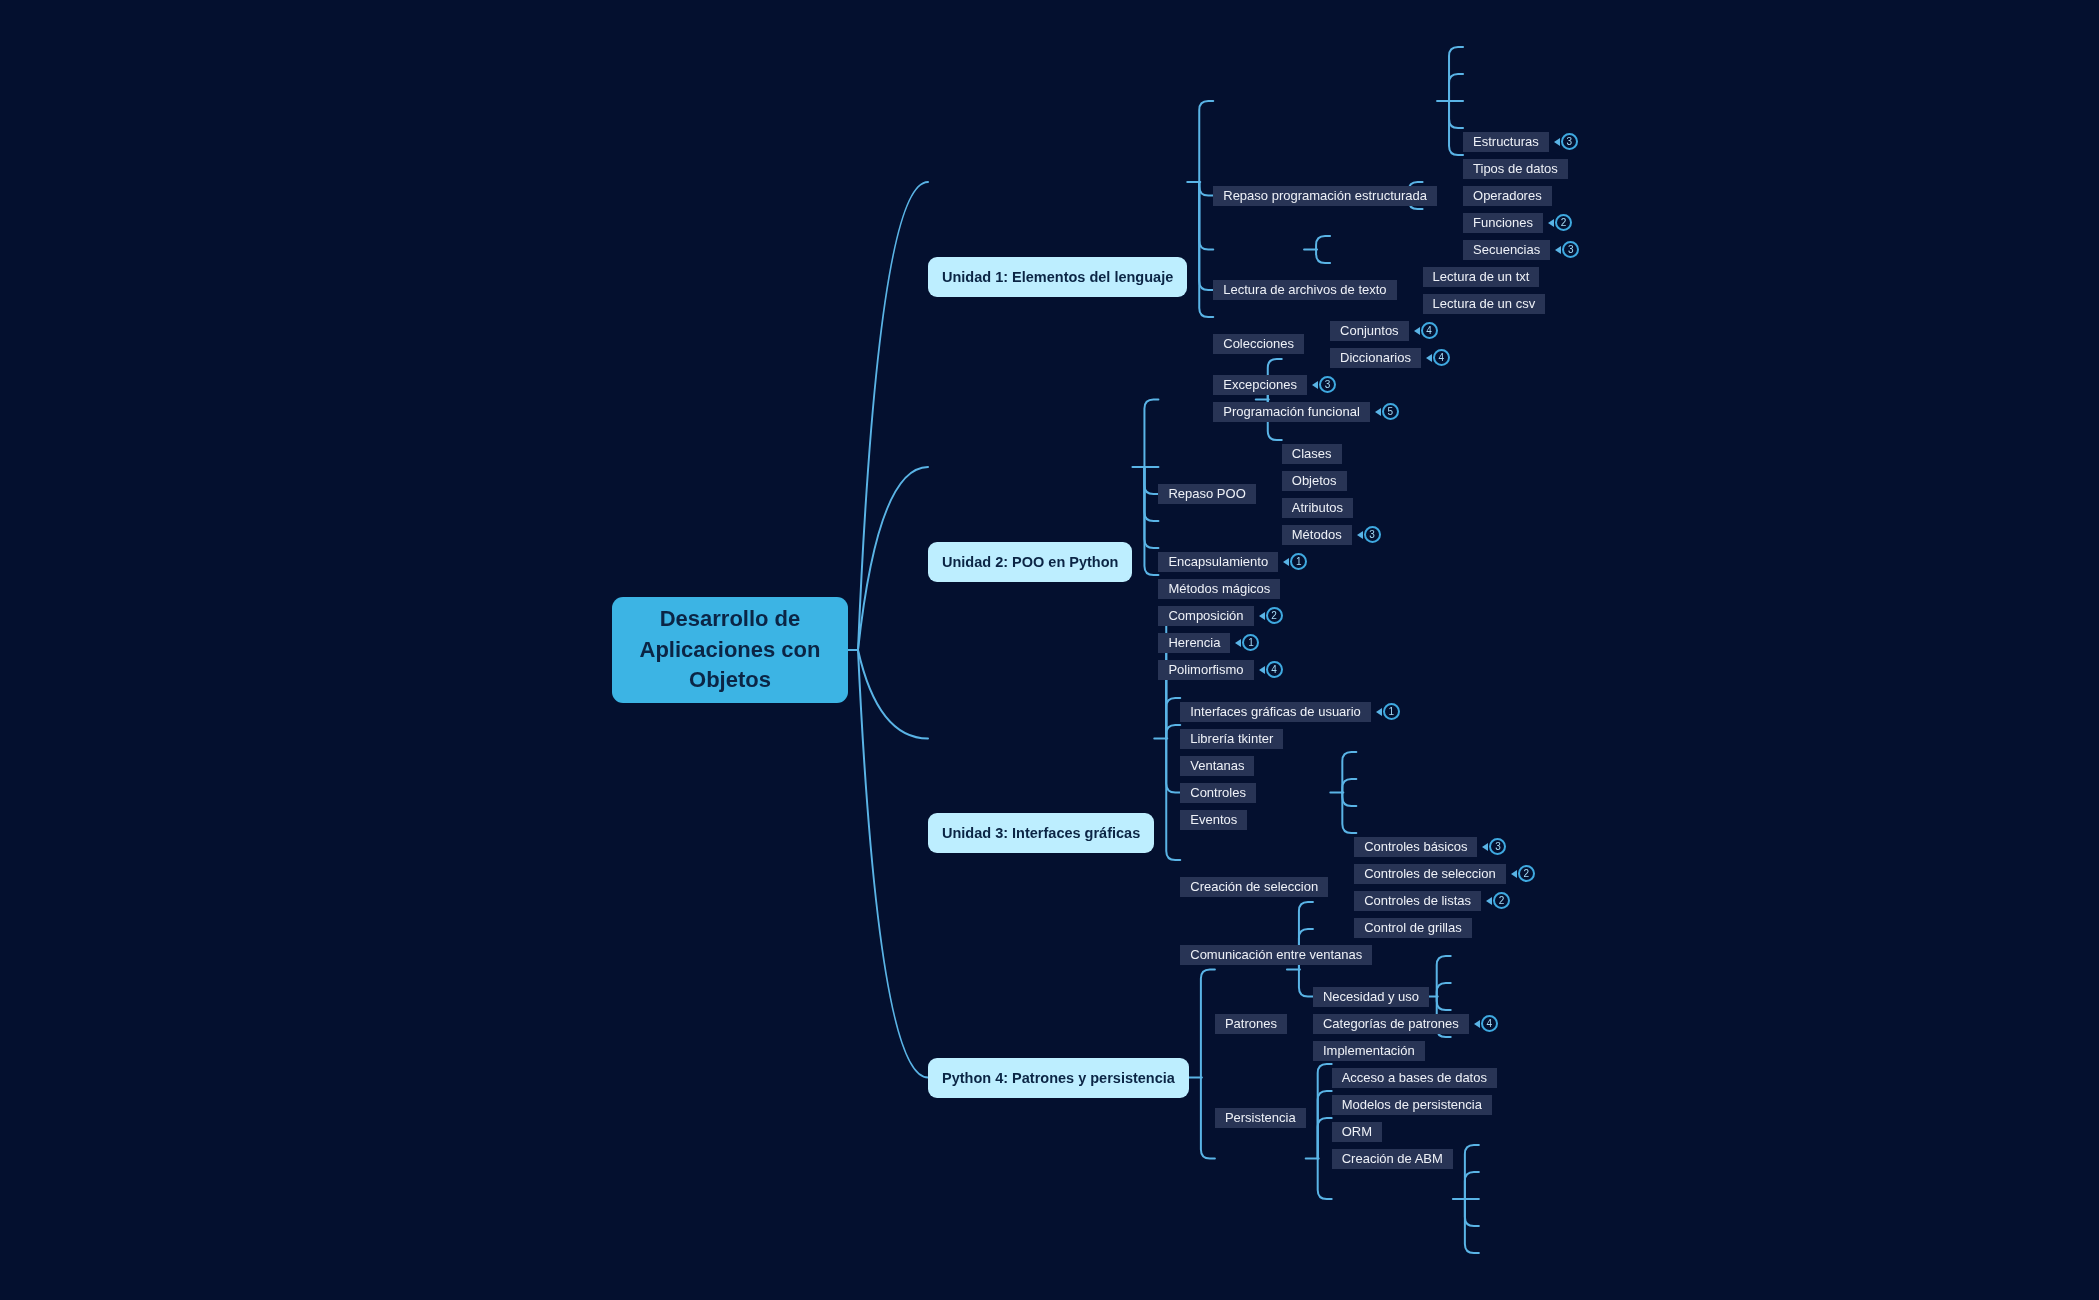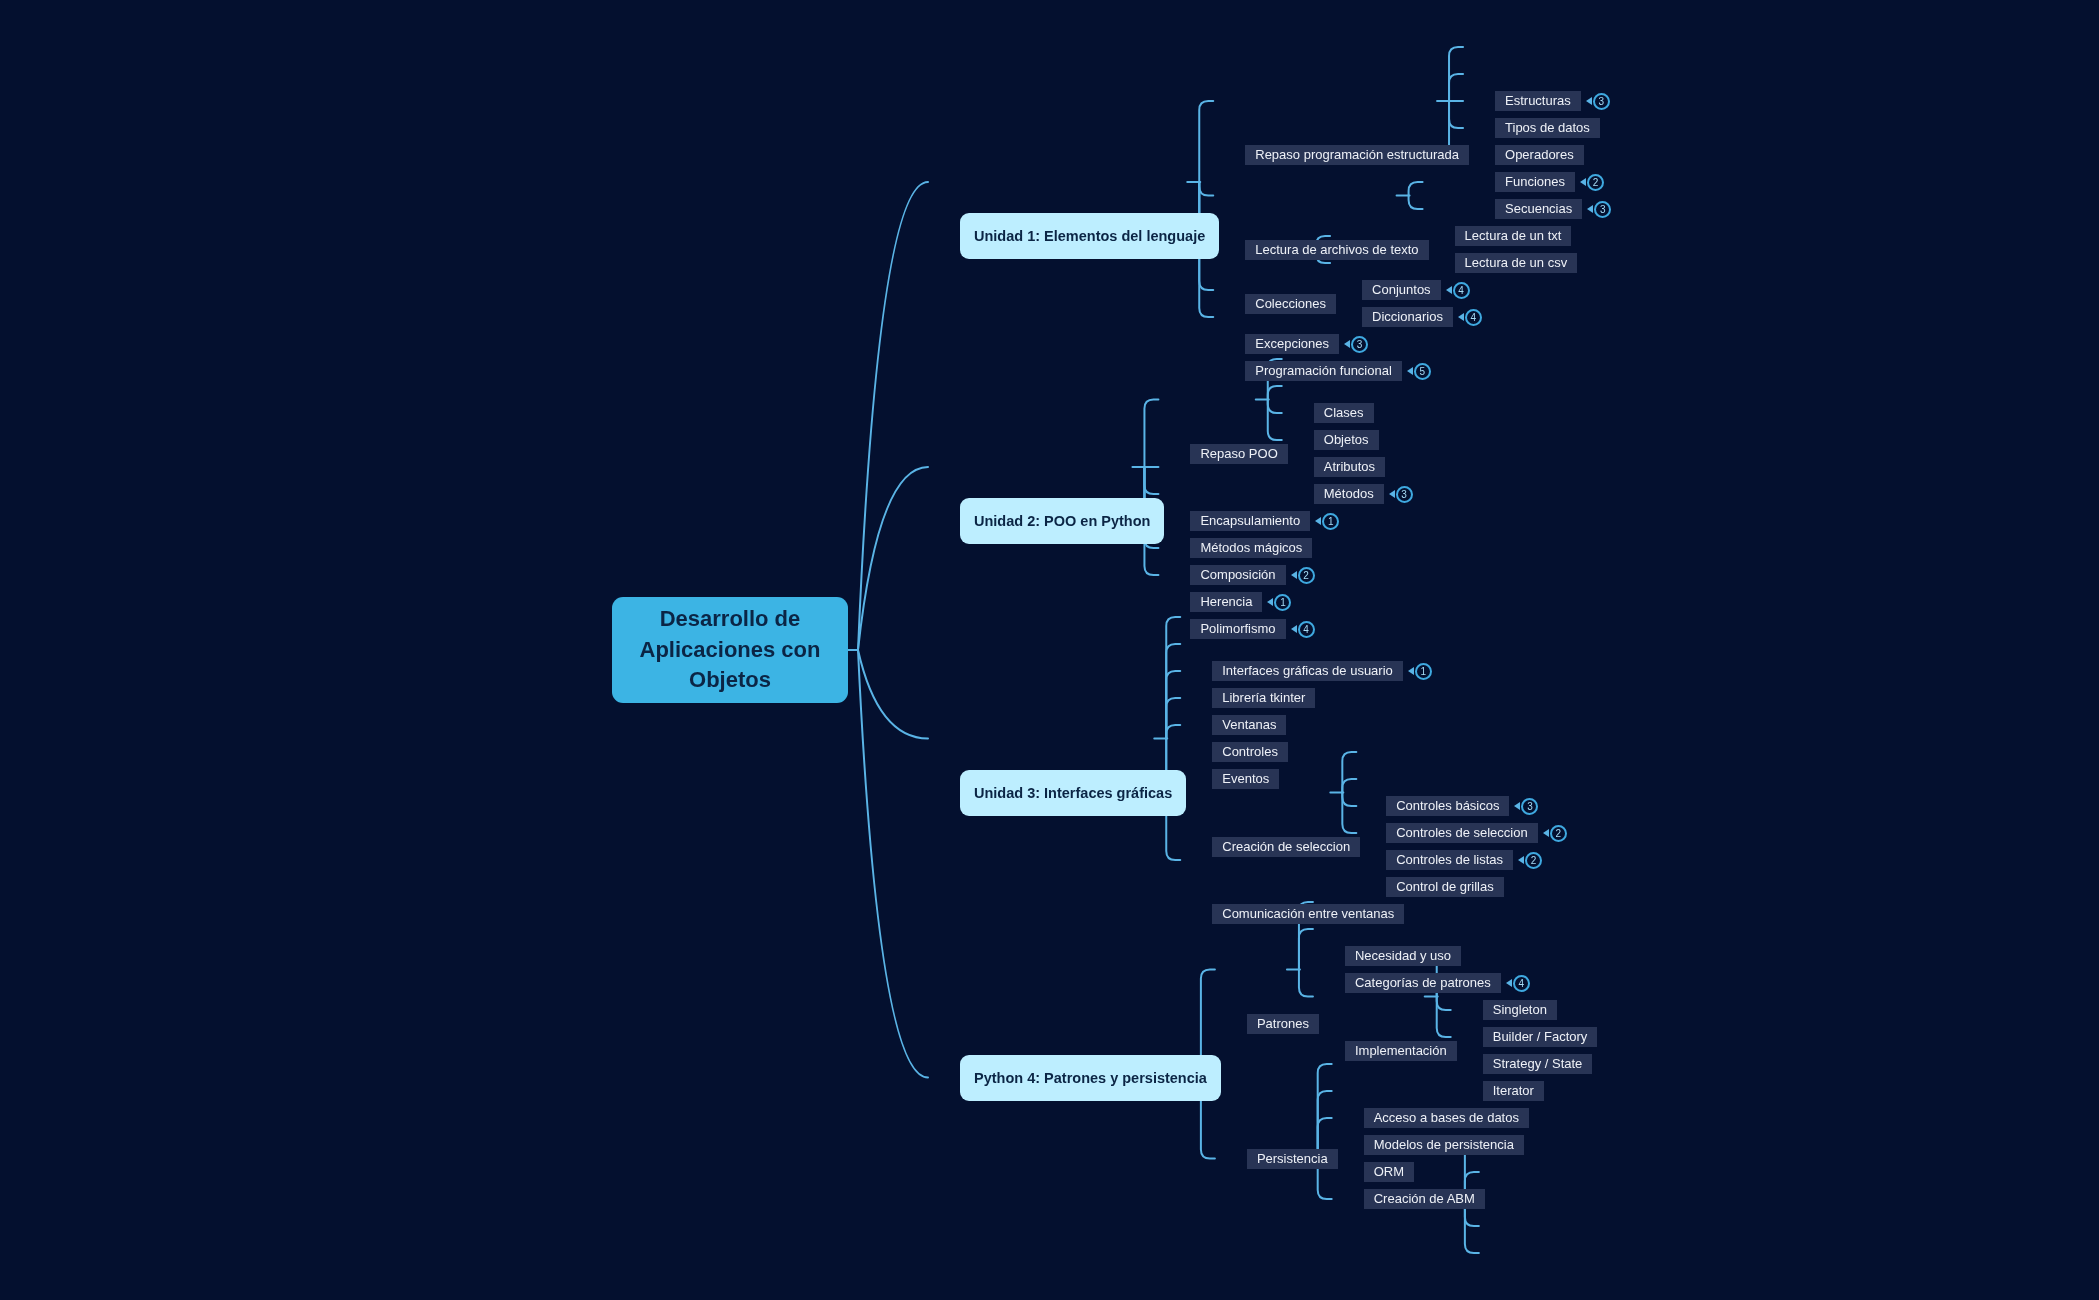--- a/index.html
+++ b/index.html
@@ -31,22 +31,22 @@
   .root-node > .children{margin-left:80px;gap:22px;}
   .prow{display:flex;align-items:center;}
   .pill{
     background:var(--node-fill);color:var(--node-text);
     font-size:13px;height:20px;line-height:20px;
     padding:0 10px;border-radius:0;white-space:nowrap;
     display:flex;align-items:center;
   }
   .unit-pill{
     background:var(--unit-fill);color:var(--unit-text);
-    font-weight:bold;font-size:14.5px;height:46px;
-    padding:0 14px;border-radius:9px;margin-left:32px;
+    font-weight:bold;font-size:14.5px;height:40px;
+    padding:0 14px;border-radius:9px;
   }
   .root-pill{
     background:var(--root-fill);color:var(--unit-text);
     font-weight:bold;font-size:22px;line-height:1.38;
     height:auto;width:236px;padding:7px 16px;border-radius:11px;
     display:block;text-align:center;white-space:normal;
   }
   .badge{display:flex;align-items:center;margin-left:5px;}
   .arr{
     width:0;height:0;display:block;
@@ -439,42 +439,20 @@
                     <div class="badge">
                       <i class="arr"></i>
                       <b class="cnt">4</b>
                     </div>
                   </div>
                 </div>
               <div class="node">
                 <div class="prow">
                     <div class="pill">Implementación</div>
                   </div>
-                <div class="children">
-                  <div class="node">
-                      <div class="prow">
-                        <div class="pill">Singleton</div>
-                      </div>
-                    </div>
-                  <div class="node">
-                      <div class="prow">
-                        <div class="pill">Builder / Factory</div>
-                      </div>
-                    </div>
-                  <div class="node">
-                      <div class="prow">
-                        <div class="pill">Strategy / State</div>
-                      </div>
-                    </div>
-                  <div class="node">
-                      <div class="prow">
-                        <div class="pill">Iterator</div>
-                      </div>
-                    </div>
-                </div>
               </div>
             </div>
           </div>
           <div class="node">
             <div class="prow">
                 <div class="pill">Persistencia</div>
               </div>
             <div class="children">
               <div class="node">
                   <div class="prow">

